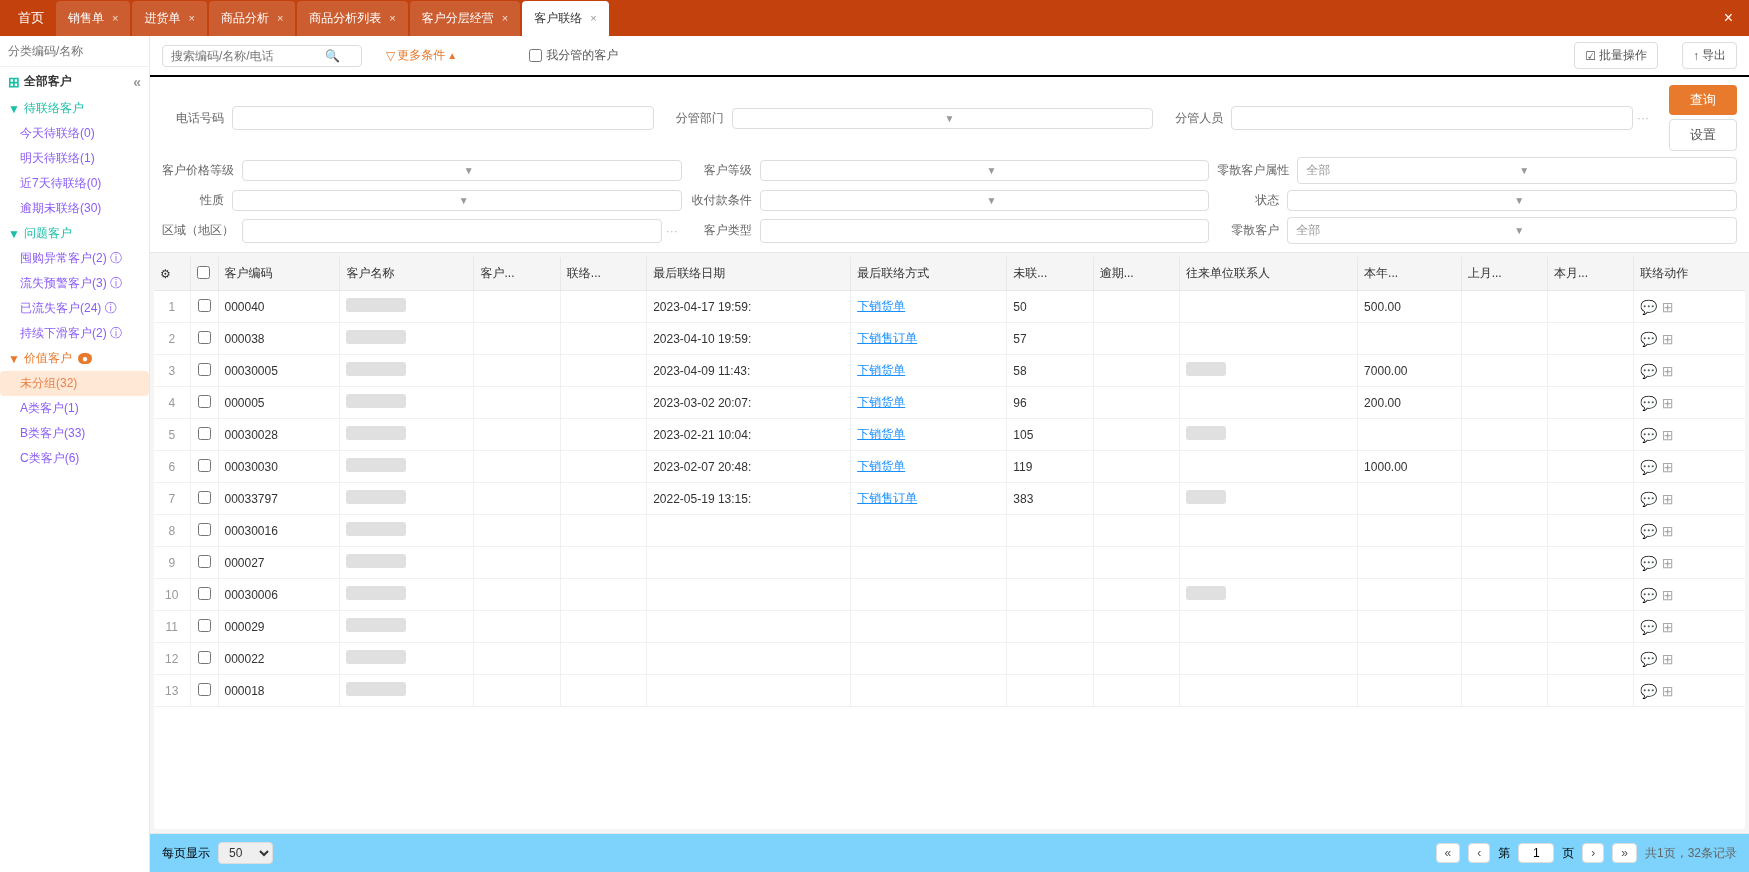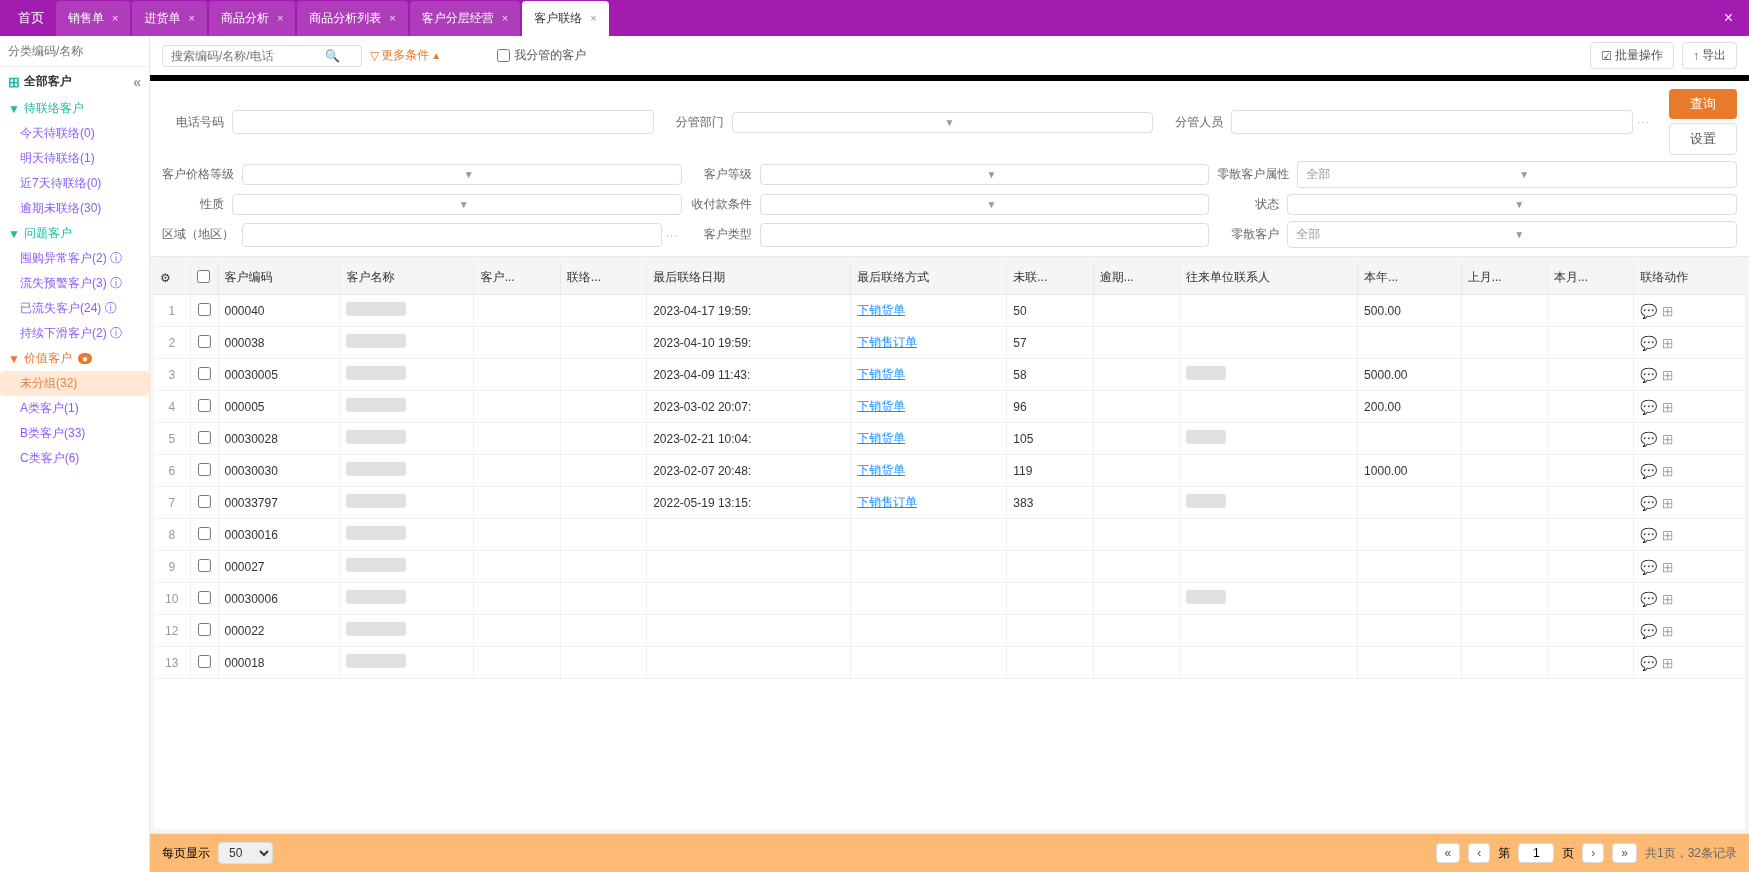--- a/index.html
+++ b/index.html
@@ -2,21 +2,21 @@
 <html><head>
   <meta charset="utf-8">
   <style>
     * { box-sizing: border-box; margin: 0; padding: 0; font-family: 'Microsoft YaHei', Arial, sans-serif; font-size: 12px; }
     body { background: #f5f5f5; overflow: hidden; }
 
     
     .top-nav {
       display: flex;
       align-items: center;
-      background: #a21caf;
+      background: #c2410c;
       height: 36px;
       padding: 0 8px;
       gap: 2px;
     }
     .top-nav .nav-tab {
       display: flex;
       align-items: center;
       padding: 0 12px;
       height: 35px;
       border-radius: 4px 4px 0 0;
@@ -124,22 +124,22 @@
       overflow: hidden;
       background: #f5f5f5;
     }
 
     
     .filter-bar {
       display: flex;
       align-items: center;
       padding: 6px 12px;
       background: #fff;
-      border-bottom: 6px solid #000000;
-      gap: 8px;
+      border-bottom: 2px solid #000000;
+      gap: 24px;
     }
     .filter-search-box {
       display: flex;
       align-items: center;
       border: 1px solid #ddd;
       border-radius: 4px;
       padding: 3px 8px;
       gap: 4px;
       width: 200px;
     }
@@ -311,21 +311,21 @@
     .col-no { width: 36px; text-align: center; color: #999; }
     .col-check { width: 28px; text-align: center; }
     .action-cell { display: flex; align-items: center; gap: 4px; }
     .action-icon { color: #aaa; cursor: pointer; font-size: 14px; }
 
     
     .pagination {
       display: flex;
       align-items: center;
       padding: 8px 12px;
-      background: #fdba74;
+      background: #7dd3fc;
       border-top: 1px solid #e8e8e8;
       gap: 8px;
     }
     .pagination-spacer { flex: 1; }
     .pagination-info { color: #666; }
     .page-size-select {
       border: 1px solid #ddd;
       border-radius: 4px;
       padding: 2px 6px;
       color: #333;
@@ -639,21 +639,21 @@
               <td class="col-check"><input type="checkbox" style=""></td>
               <td>00030005</td>
               <td><span class="blurred-text"></span></td>
               <td></td>
               <td></td>
               <td>2023-04-09 11:43:</td>
               <td><span class="cell-link">下销货单</span></td>
               <td>58</td>
               <td></td>
               <td><span class="blurred-sm"></span></td>
-              <td>5000.00</td>
+              <td>7000.00</td>
               <td></td>
               <td></td>
               <td>
       <div class="action-cell">
         <span class="action-icon">💬</span>
         <span class="action-icon">⊞</span>
       </div>
     </td>
             </tr>
             <tr>
@@ -793,20 +793,42 @@
               <td class="col-check"><input type="checkbox" style=""></td>
               <td>00030006</td>
               <td><span class="blurred-text"></span></td>
               <td></td>
               <td></td>
               <td></td>
               <td></td>
               <td></td>
               <td></td>
               <td><span class="blurred-sm"></span></td>
+              <td></td>
+              <td></td>
+              <td></td>
+              <td>
+      <div class="action-cell">
+        <span class="action-icon">💬</span>
+        <span class="action-icon">⊞</span>
+      </div>
+    </td>
+            </tr>
+            <tr>
+              <td class="col-no">11</td>
+              <td class="col-check"><input type="checkbox" style=""></td>
+              <td>000029</td>
+              <td><span class="blurred-text"></span></td>
+              <td></td>
+              <td></td>
+              <td></td>
+              <td></td>
+              <td></td>
+              <td></td>
+              <td></td>
               <td></td>
               <td></td>
               <td></td>
               <td>
       <div class="action-cell">
         <span class="action-icon">💬</span>
         <span class="action-icon">⊞</span>
       </div>
     </td>
             </tr>

